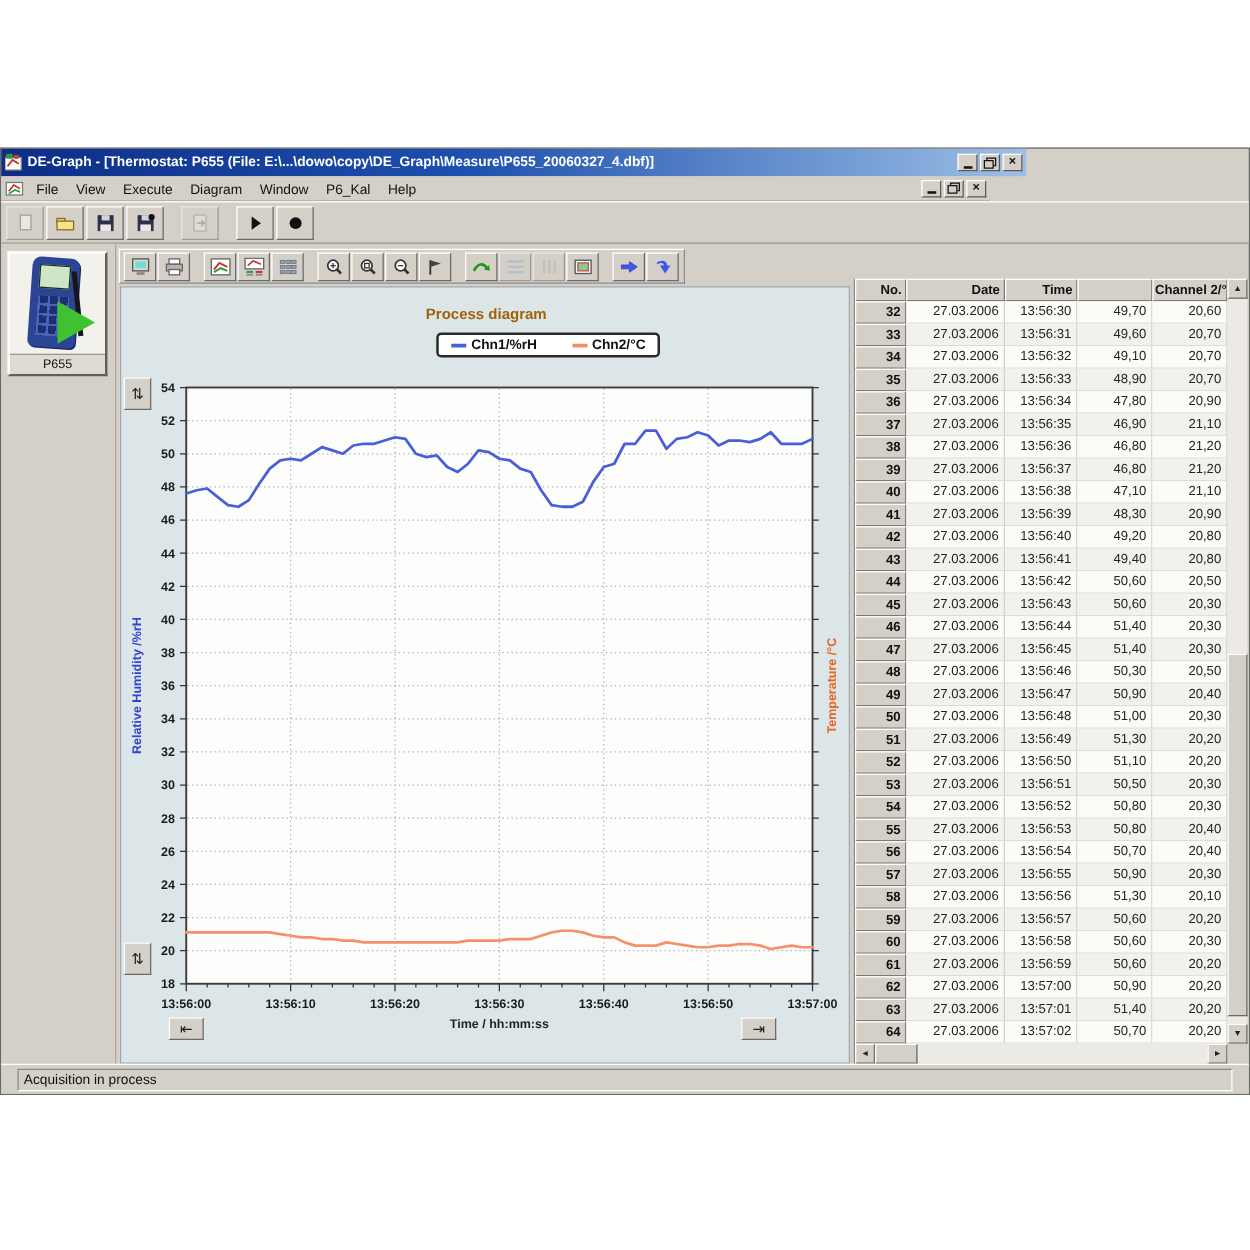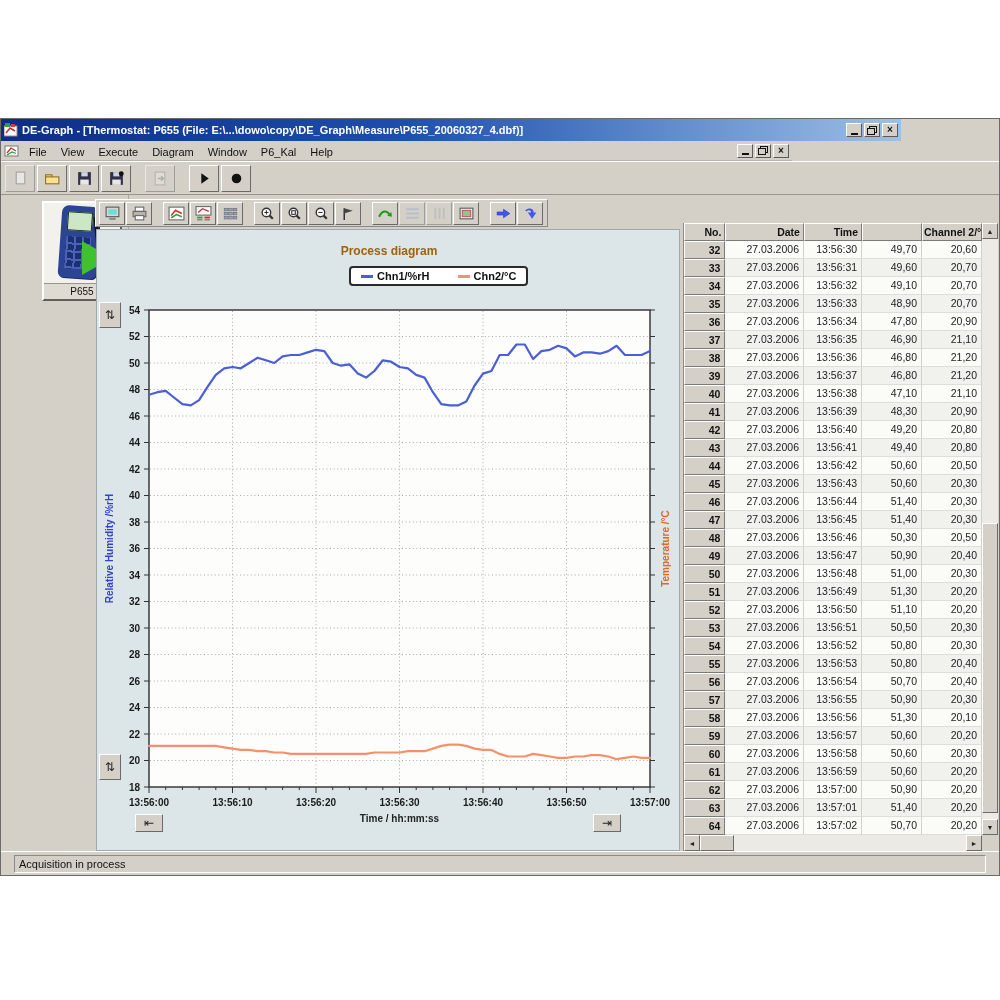--- a/index.html
+++ b/index.html
@@ -1,21 +1,21 @@
 <!DOCTYPE html>
 <html><head>
 <meta charset="utf-8">
 <style>
   html,body{margin:0;padding:0;background:#fff;width:1000px;height:1000px;overflow:hidden;
     font-family:"Liberation Sans", sans-serif;-webkit-font-smoothing:antialiased;}
   *{box-sizing:border-box;}
   #app{position:absolute;left:0;top:118px;width:1000px;height:758px;background:#d4d0c8;
     border:1px solid #6a6a66;}
   
-  #titlebar{position:absolute;left:0;top:0;width:900px;height:22px;
+  #titlebar{position:absolute;left:0;top:0;width:820px;height:22px;
     background:linear-gradient(90deg,#0d2d86 0%,#1d4fae 45%,#9dc0e6 100%);
     display:flex;align-items:center;padding:0 3px;color:#fff;}
   #titlebar .ttext{font-size:11px;font-weight:700;margin-left:4px;white-space:nowrap;overflow:hidden;flex:1;}
   .winbtns{display:flex;gap:2px;margin-left:4px;}
   .winbtn{width:16px;height:14px;background:#d4d0c8;border:1px solid;
     border-color:#fff #5a5a5a #5a5a5a #fff;display:flex;align-items:center;justify-content:center;
     font-size:10px;font-weight:700;color:#111;line-height:1;}
   .glyph-min{display:block;width:7px;height:2px;background:#111;margin-top:7px;}
   .glyph-restore{position:relative;width:10px;height:9px;}
   .glyph-restore::before{content:"";position:absolute;right:0;top:0;width:6px;height:5px;border:1px solid #111;}
@@ -34,21 +34,21 @@
   .tb-btn.gap{margin-left:12px;}
   .tb-btn.disabled{opacity:.5;}
   #toolbar2{position:absolute;left:94px;top:80px;height:28px;display:flex;align-items:center;
     background:#d4d0c8;padding:0 3px;border:1px solid;border-color:#fff #8a8a86 #8a8a86 #fff;}
   .tb2-btn{width:26px;height:23px;background:#d4d0c8;border:1px solid;border-color:#fff #6a6a6a #6a6a6a #fff;
     display:flex;align-items:center;justify-content:center;margin-right:1px;}
   .tb2-btn.gap{margin-left:10px;}
   .tb2-btn.disabled{opacity:.5;}
   
   #leftpanel{position:absolute;left:0;top:76px;width:92px;height:656px;background:#d4d0c8;
-    border-right:1px solid #aaa69e;margin-left:36px;}
+    border-right:1px solid #aaa69e;}
   #device-button{position:absolute;left:5px;top:6px;width:80px;height:100px;background:#f2f1ec;
     border:2px solid;border-color:#fff #5f5f5b #5f5f5b #fff;}
   .device{position:relative;width:76px;height:78px;}
   .dev-body{position:absolute;left:16px;top:3px;width:38px;height:72px;background:#2c4494;
     border-radius:7px 7px 5px 5px;transform:rotate(4deg);box-shadow:1px 1px 0 #1a2a60;}
   .dev-screen{position:absolute;left:6px;top:6px;width:25px;height:19px;background:#cde7c6;border:1px solid #16301c;}
   .dev-keys{position:absolute;left:6px;top:31px;width:25px;height:32px;background:#1c2f70;
     background-image:repeating-linear-gradient(0deg,#4a63b8 0 2px,transparent 2px 8px),
                      repeating-linear-gradient(90deg,#4a63b8 0 2px,transparent 2px 8px);}
   .dev-probe{position:absolute;left:52px;top:14px;width:4px;height:52px;background:#15151a;transform:rotate(-6deg);}

